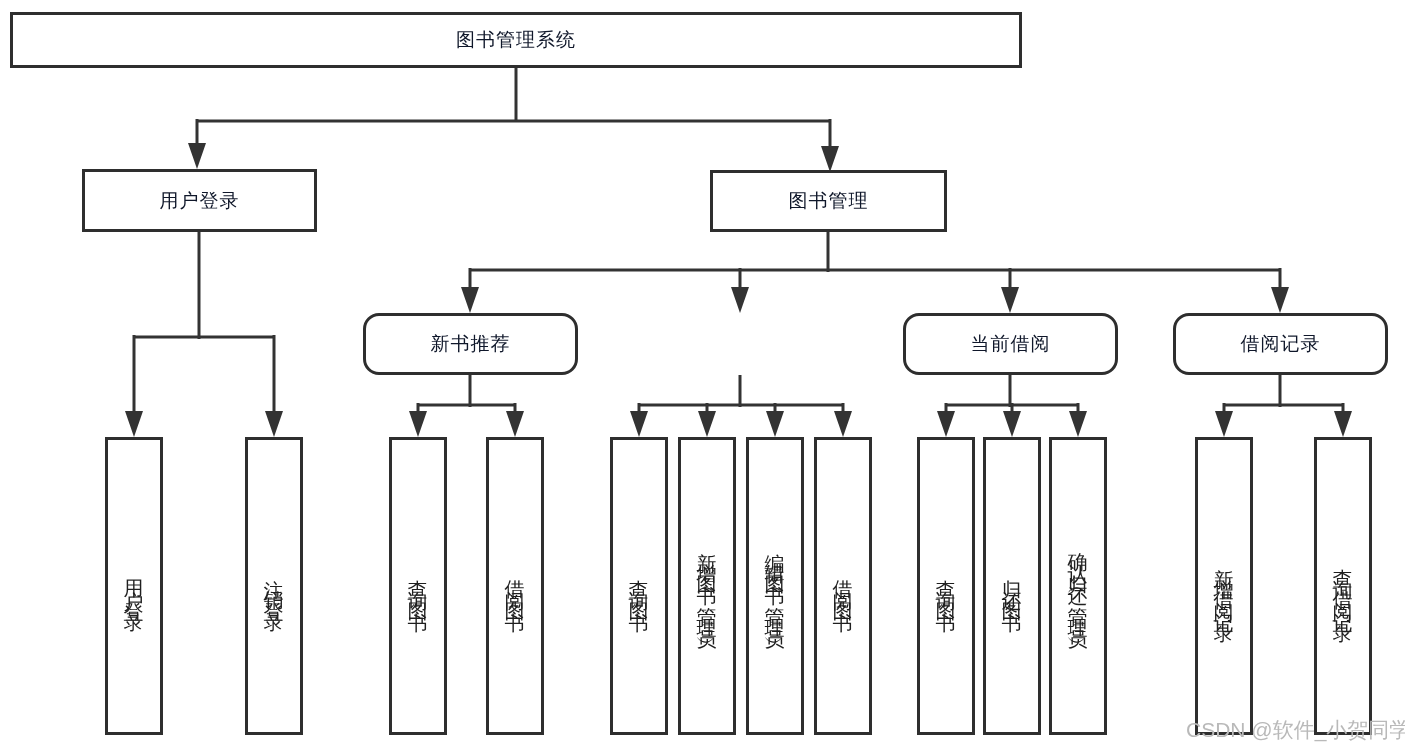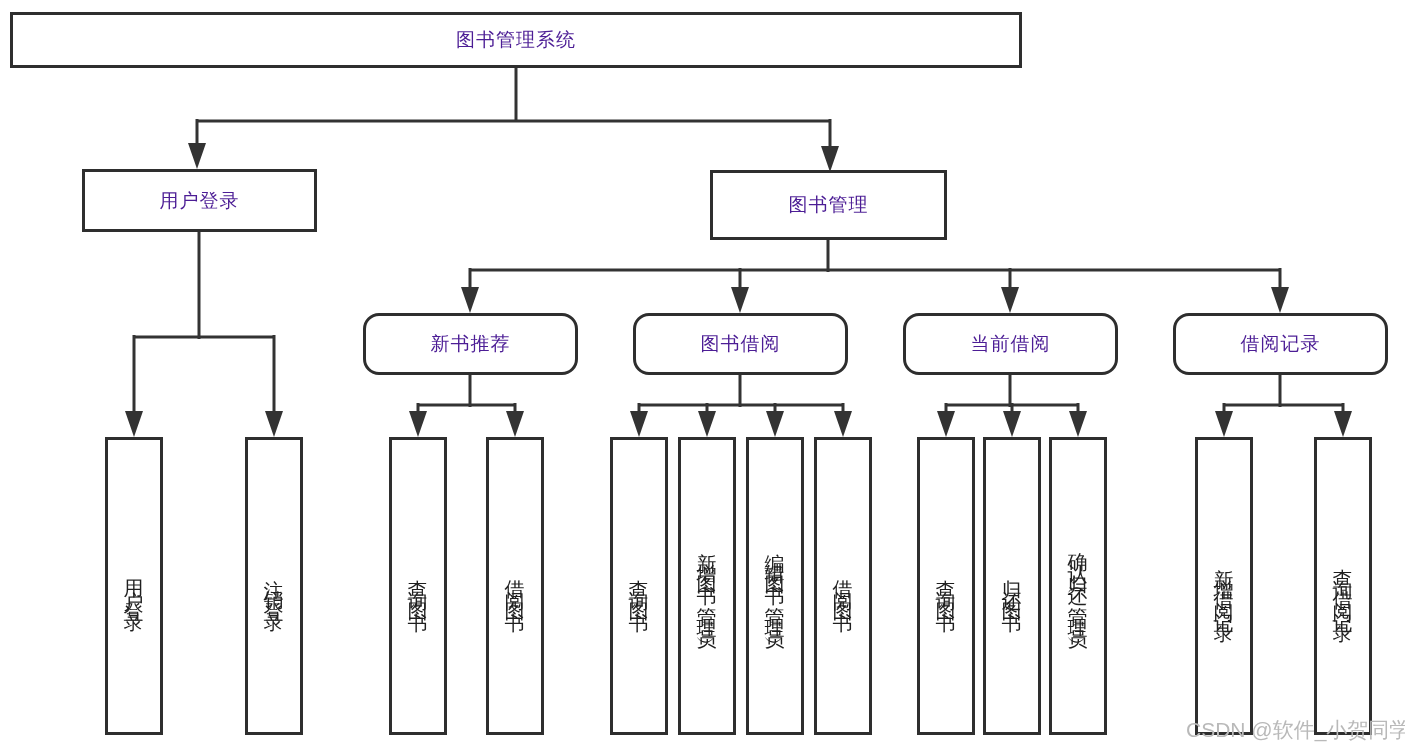--- a/index.html
+++ b/index.html
@@ -26,35 +26,35 @@
     box-sizing: border-box;
     background: #ffffff;
     border: 3px solid #2e2e2e;
     display: flex;
     align-items: center;
     justify-content: center;
     z-index: 2;
   }
   .node .hlabel {
     font-size: 19px;
-    color: #4c1d95;
+    color: #0f172a;
     letter-spacing: 1px;
     white-space: nowrap;
   }
   .node.leaf .vlabel {
     writing-mode: vertical-rl;
     text-orientation: mixed;
     font-size: 20px;
     color: #1f1f1f;
     letter-spacing: 11px;
     line-height: 1;
   }
   .node.root  { left: 10px;  top: 12px;  width: 1012px; height: 56px; }
   .node.l1-a  { left: 82px;  top: 169px; width: 235px;  height: 63px; }
-  .node.l1-b  { left: 710px; top: 170px; width: 237px;  height: 70px; }
+  .node.l1-b  { left: 710px; top: 170px; width: 237px;  height: 62px; }
   .node.l2    { top: 313px;  width: 215px; height: 62px; border-radius: 16px; }
   .node.l2-0  { left: 363px; }
   .node.l2-1  { left: 633px; }
   .node.l2-2  { left: 903px; font-family: Liberation Serif, serif; }
   .node.l2-3  { left: 1173px; }
   .node.leaf  { top: 437px; width: 58px; height: 298px; }
   .leaf.g1-0  { left: 105px; }
   .leaf.g1-1  { left: 245px; }
   .leaf.g2-0  { left: 389px; }
   .leaf.g2-1  { left: 486px; }
@@ -155,23 +155,20 @@
   <div class="node l1-a">
     <span class="hlabel">用户登录</span>
   </div>
   <div class="node l1-b">
     <span class="hlabel">图书管理</span>
   </div>
 
   <div class="node l2 l2-0">
     <span class="hlabel">新书推荐</span>
   </div>
-  <div class="node l2 l2-1">
-    <span class="hlabel">图书借阅</span>
-  </div>
   <div class="node l2 l2-2">
     <span class="hlabel">当前借阅</span>
   </div>
   <div class="node l2 l2-3">
     <span class="hlabel">借阅记录</span>
   </div>
 
   <div class="node leaf g1-0">
     <span class="vlabel">用户登录</span>
   </div>

